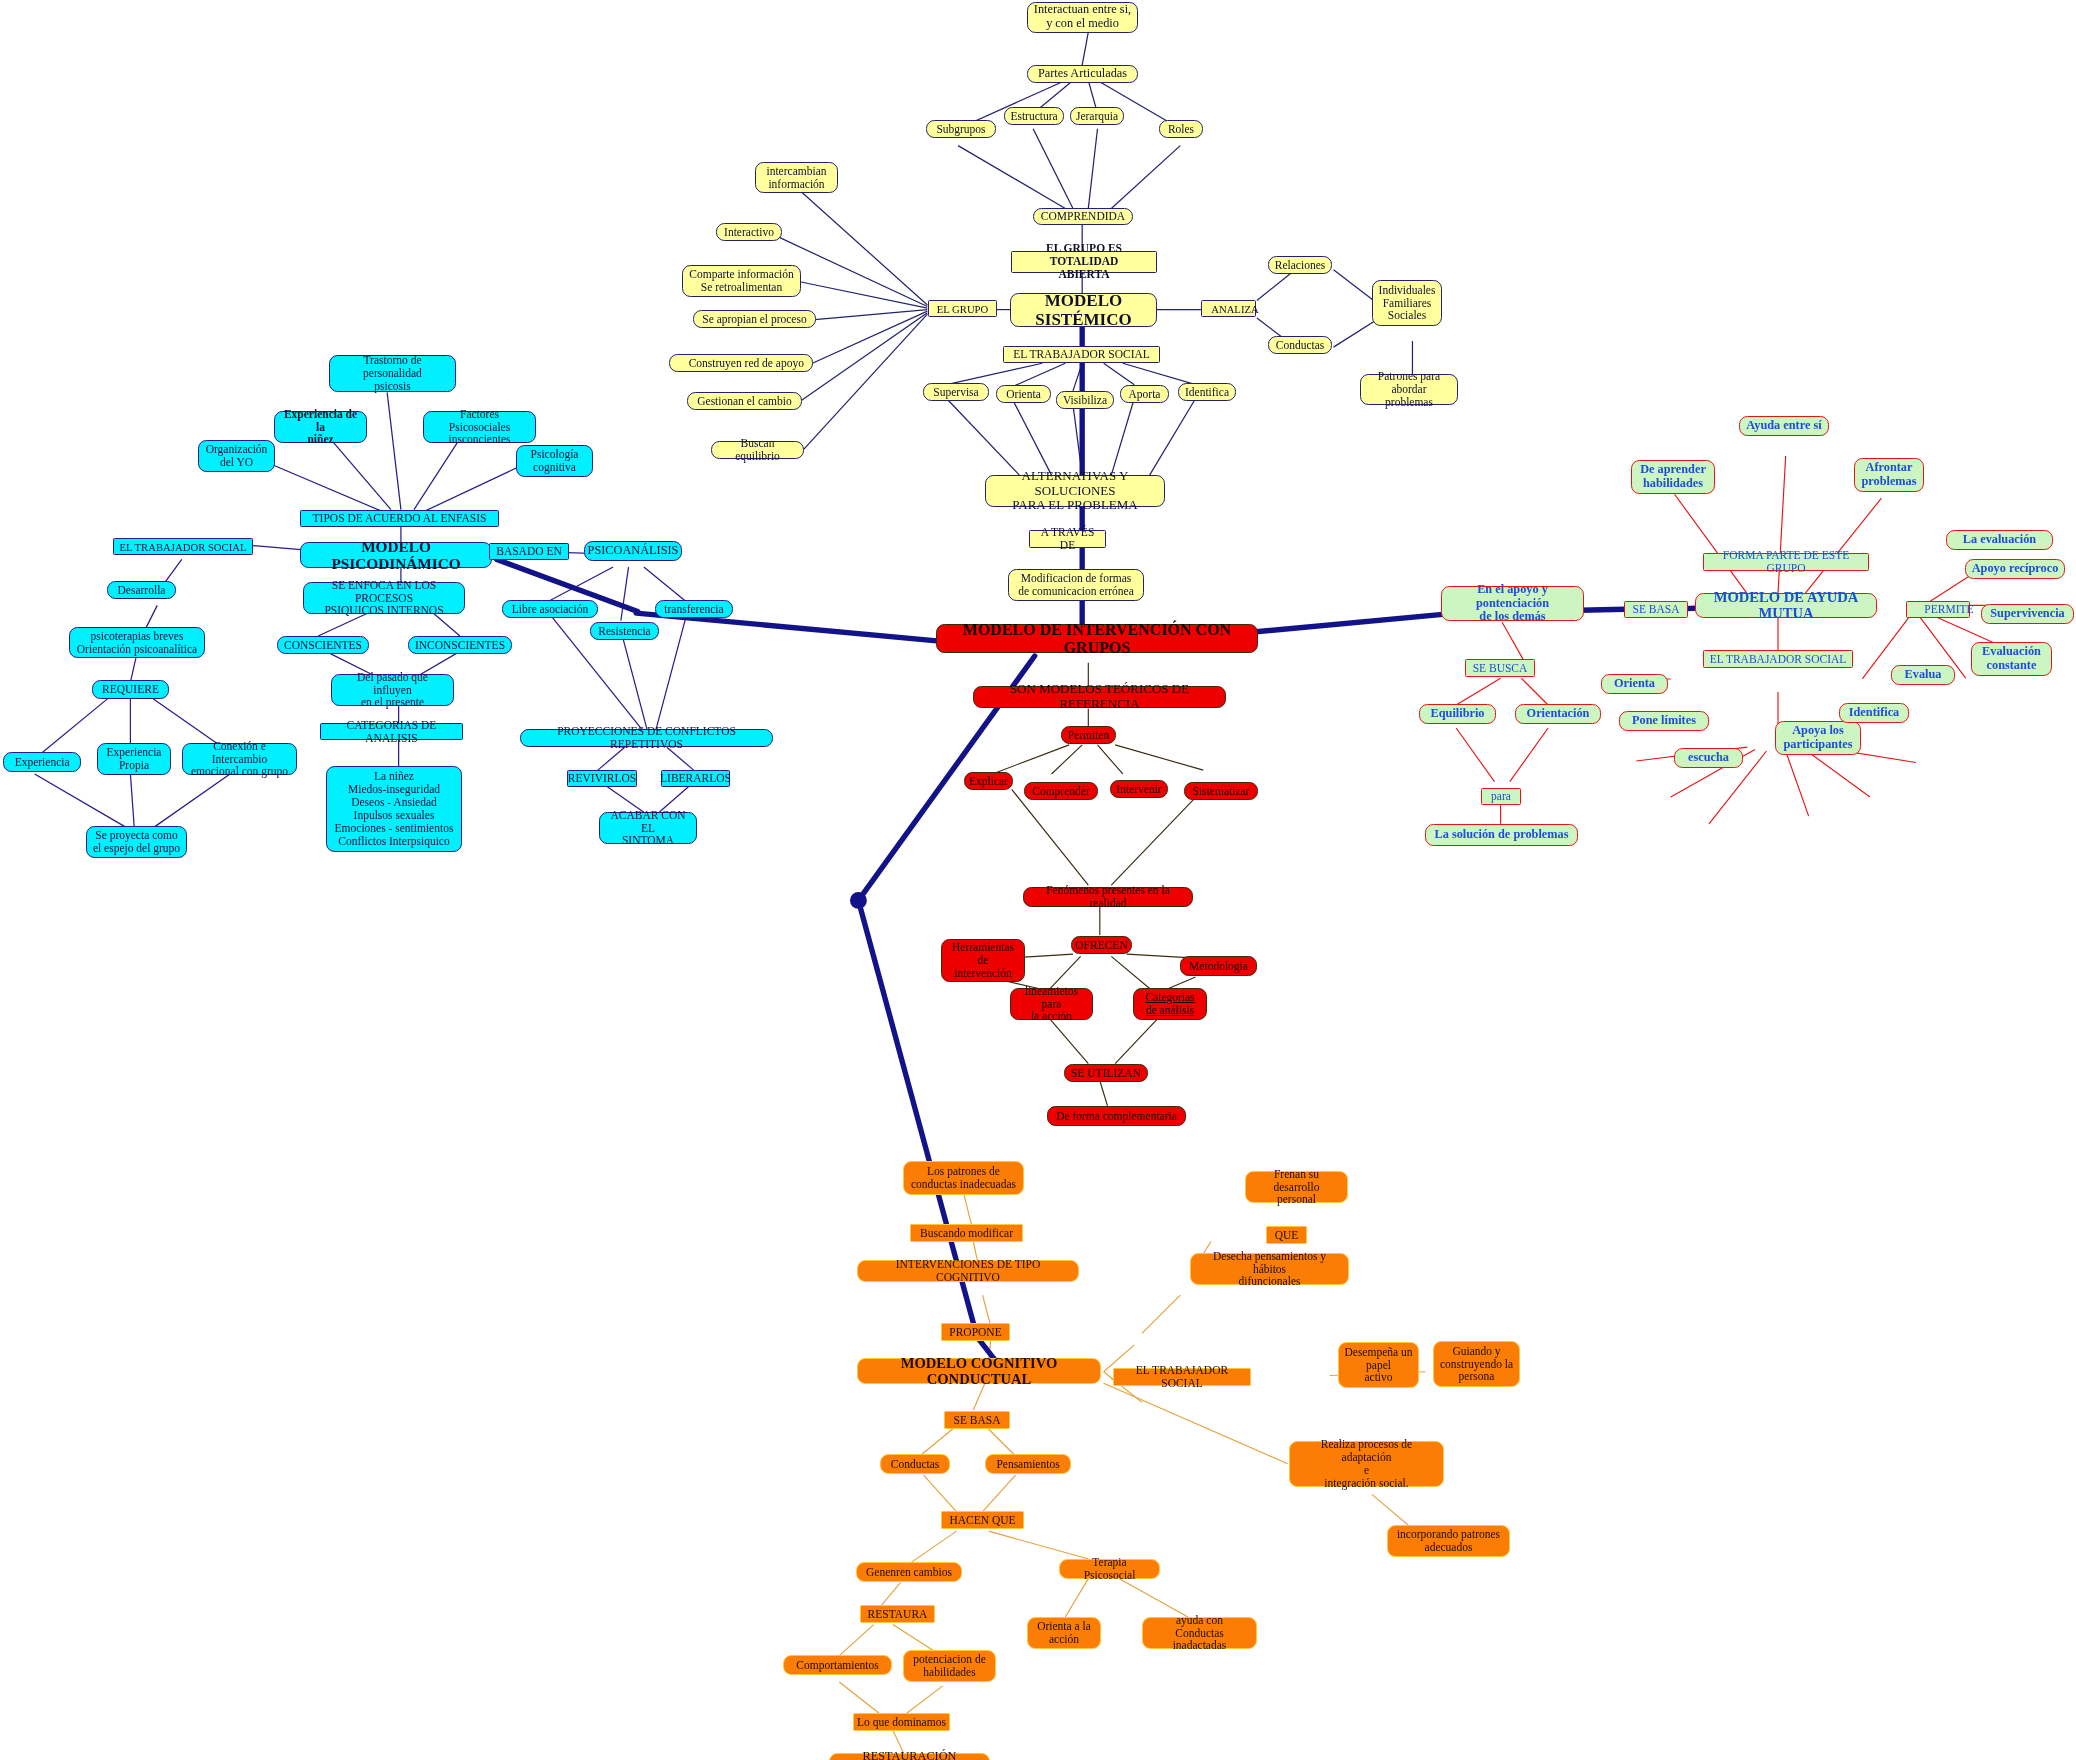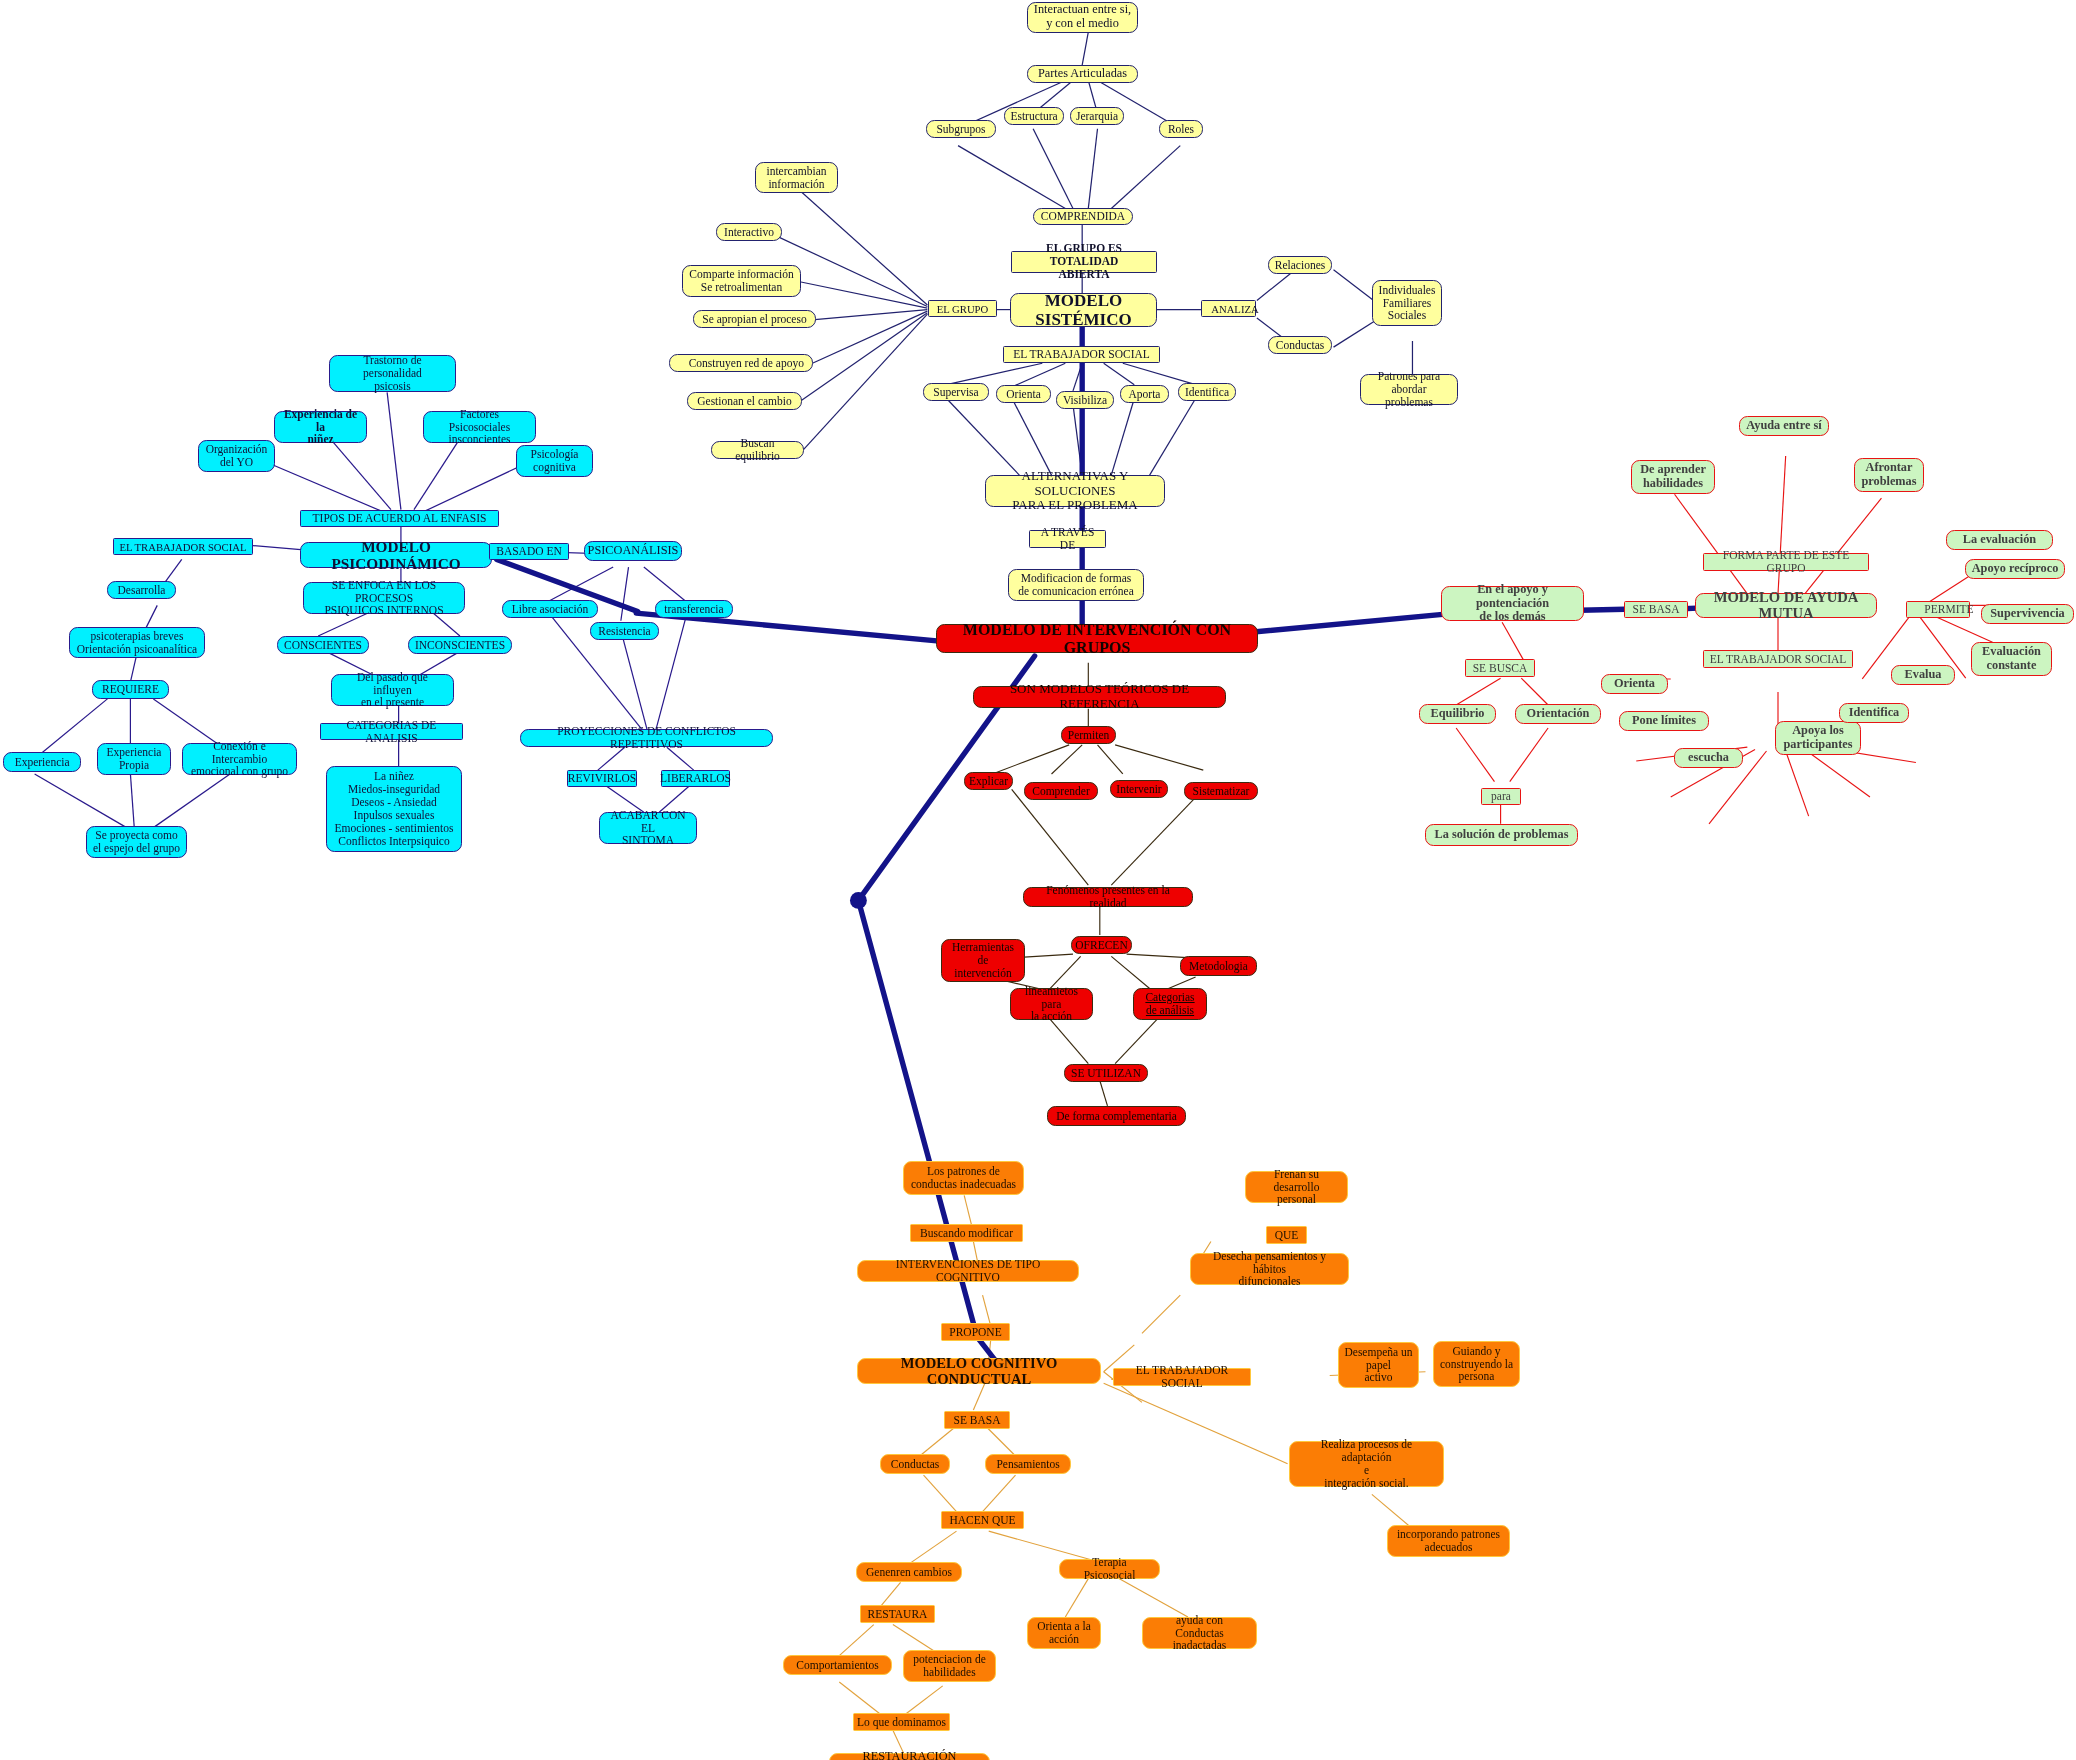--- a/index.html
+++ b/index.html
@@ -14,21 +14,21 @@
     text-align:center;
     line-height:1.12;
     border-style:solid;
     white-space:pre-line;
     z-index:5;
   }
   
   .y{ background:#ffff9e; border-color:#22226e; color:#10102a; }
   .c{ background:#00f0ff; border-color:#2a1a8c; color:#101036; }
   .r{ background:#ee0000; border-color:#3a2a10; color:#120500; }
-  .g{ background:#ccf5c1; border-color:#e81414; color:#404040; }
+  .g{ background:#ccf5c1; border-color:#e81414; color:#1d4ed8; }
   .o{ background:#fb7d05; border-color:#ffc83c; color:#1c0d00; }
 
   
   .box{ border-width:1.9px; border-radius:8.4px; padding:2.3px 5.4px; }
   
   .link{ border-width:1.5px; border-radius:1.5px; padding:0px 3.1px; }
   .big{ font-weight:bold; }
   .grn-bold{ font-weight:bold; }
 </style>
 </head>

